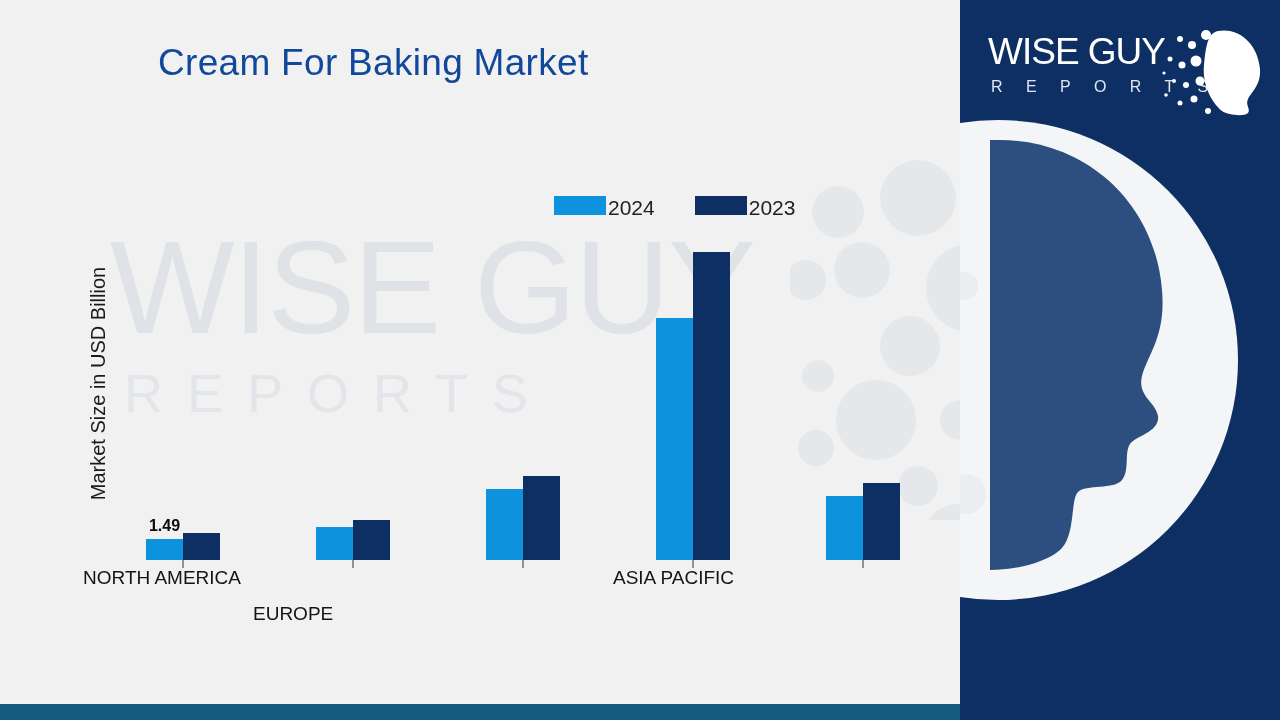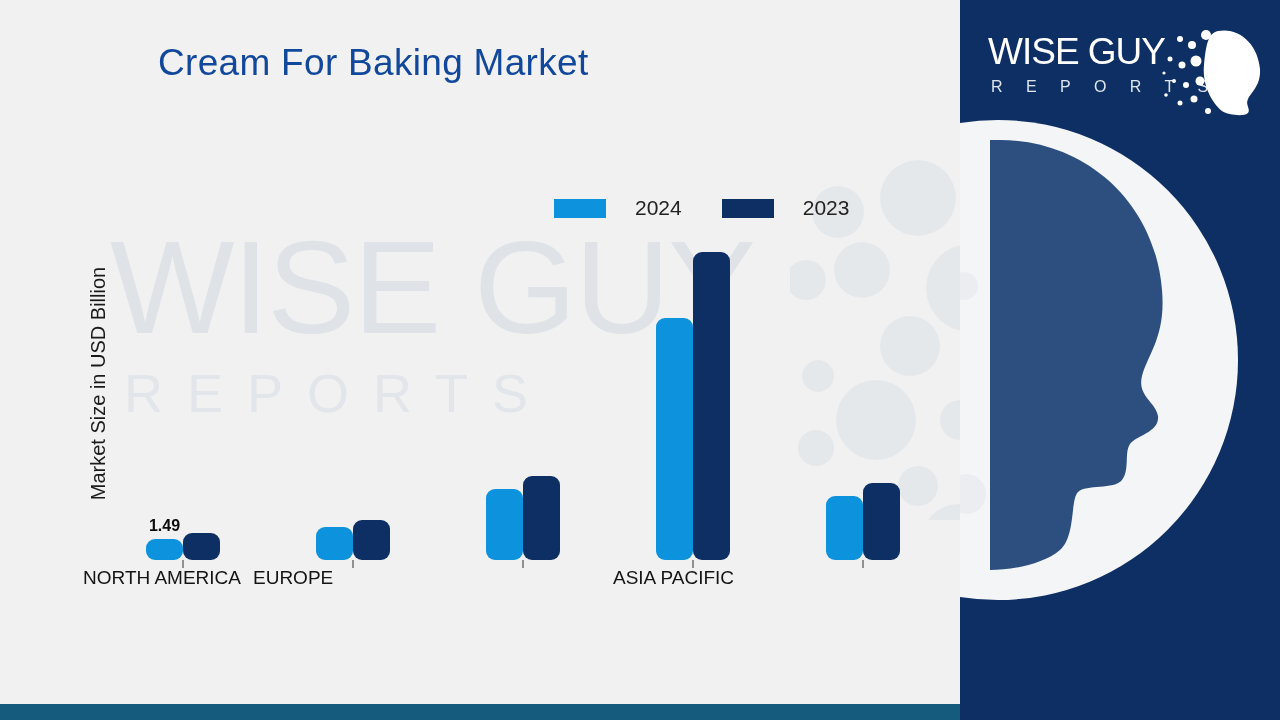--- a/index.html
+++ b/index.html
@@ -89,39 +89,39 @@
   
   .legend {
     position: absolute;
     left: 554px;
     top: 196px;
     display: flex;
     align-items: center;
     gap: 40px;
     z-index: 6;
   }
-  .legend-item { display: flex; align-items: center; gap: 29px; }
+  .legend-item { display: flex; gap: 2px; }
   .legend-swatch { width: 52px; height: 19px; }
   .legend-label { font-size: 21px; color: #222; }
 
   
   #plot {
     position: absolute;
     left: 0; top: 0;
     width: 960px; height: 720px;
     z-index: 5;
   }
   .bar-group {
     position: absolute;
     bottom: 160px;           
     display: flex;
     align-items: flex-end;
     transform: translateX(-50%);
   }
-  .bar { width: 37px; border-radius: 9px; }
+  .bar { width: 37px; }
   .bar.y2024 { background: #0d92dd; }
   .bar.y2032 { background: #0d2f63; }
 
   .bar-value {
     position: absolute;
     left: 0;
     transform: translate(-50%, -100%);
     font-size: 16px;
     font-weight: bold;
     color: #0d0d0d;
@@ -274,21 +274,21 @@
         </div>
         <div class="bar y2032" style="height: 27.072px; background: rgb(13, 47, 99);"></div>
       </div>
       <div class="tick" style="left: 183px;"></div>
       <div class="cat-label" style="left: 183px;">NORTH AMERICA</div>
       <div class="bar-group" style="left: 353px;">
         <div class="bar y2024" style="height: 32.994px; background: rgb(13, 146, 221);"></div>
         <div class="bar y2032" style="height: 40.044px; background: rgb(13, 47, 99);"></div>
       </div>
       <div class="tick" style="left: 353px;"></div>
-      <div class="cat-label" style="left: 353px;">EUROPE</div>
+      <div class="cat-label" style="left: 353px; margin-top: 36px;">EUROPE</div>
       <div class="bar-group" style="left: 523px;">
         <div class="bar y2024" style="height: 71.064px; background: rgb(13, 146, 221);"></div>
         <div class="bar y2032" style="height: 84.036px; background: rgb(13, 47, 99);"></div>
       </div>
       <div class="tick" style="left: 523px;"></div>
       <div class="bar-group" style="left: 693px;">
         <div class="bar y2024" style="height: 242.238px; background: rgb(13, 146, 221);"></div>
         <div class="bar y2032" style="height: 308.226px; background: rgb(13, 47, 99);"></div>
       </div>
       <div class="tick" style="left: 693px;"></div>

